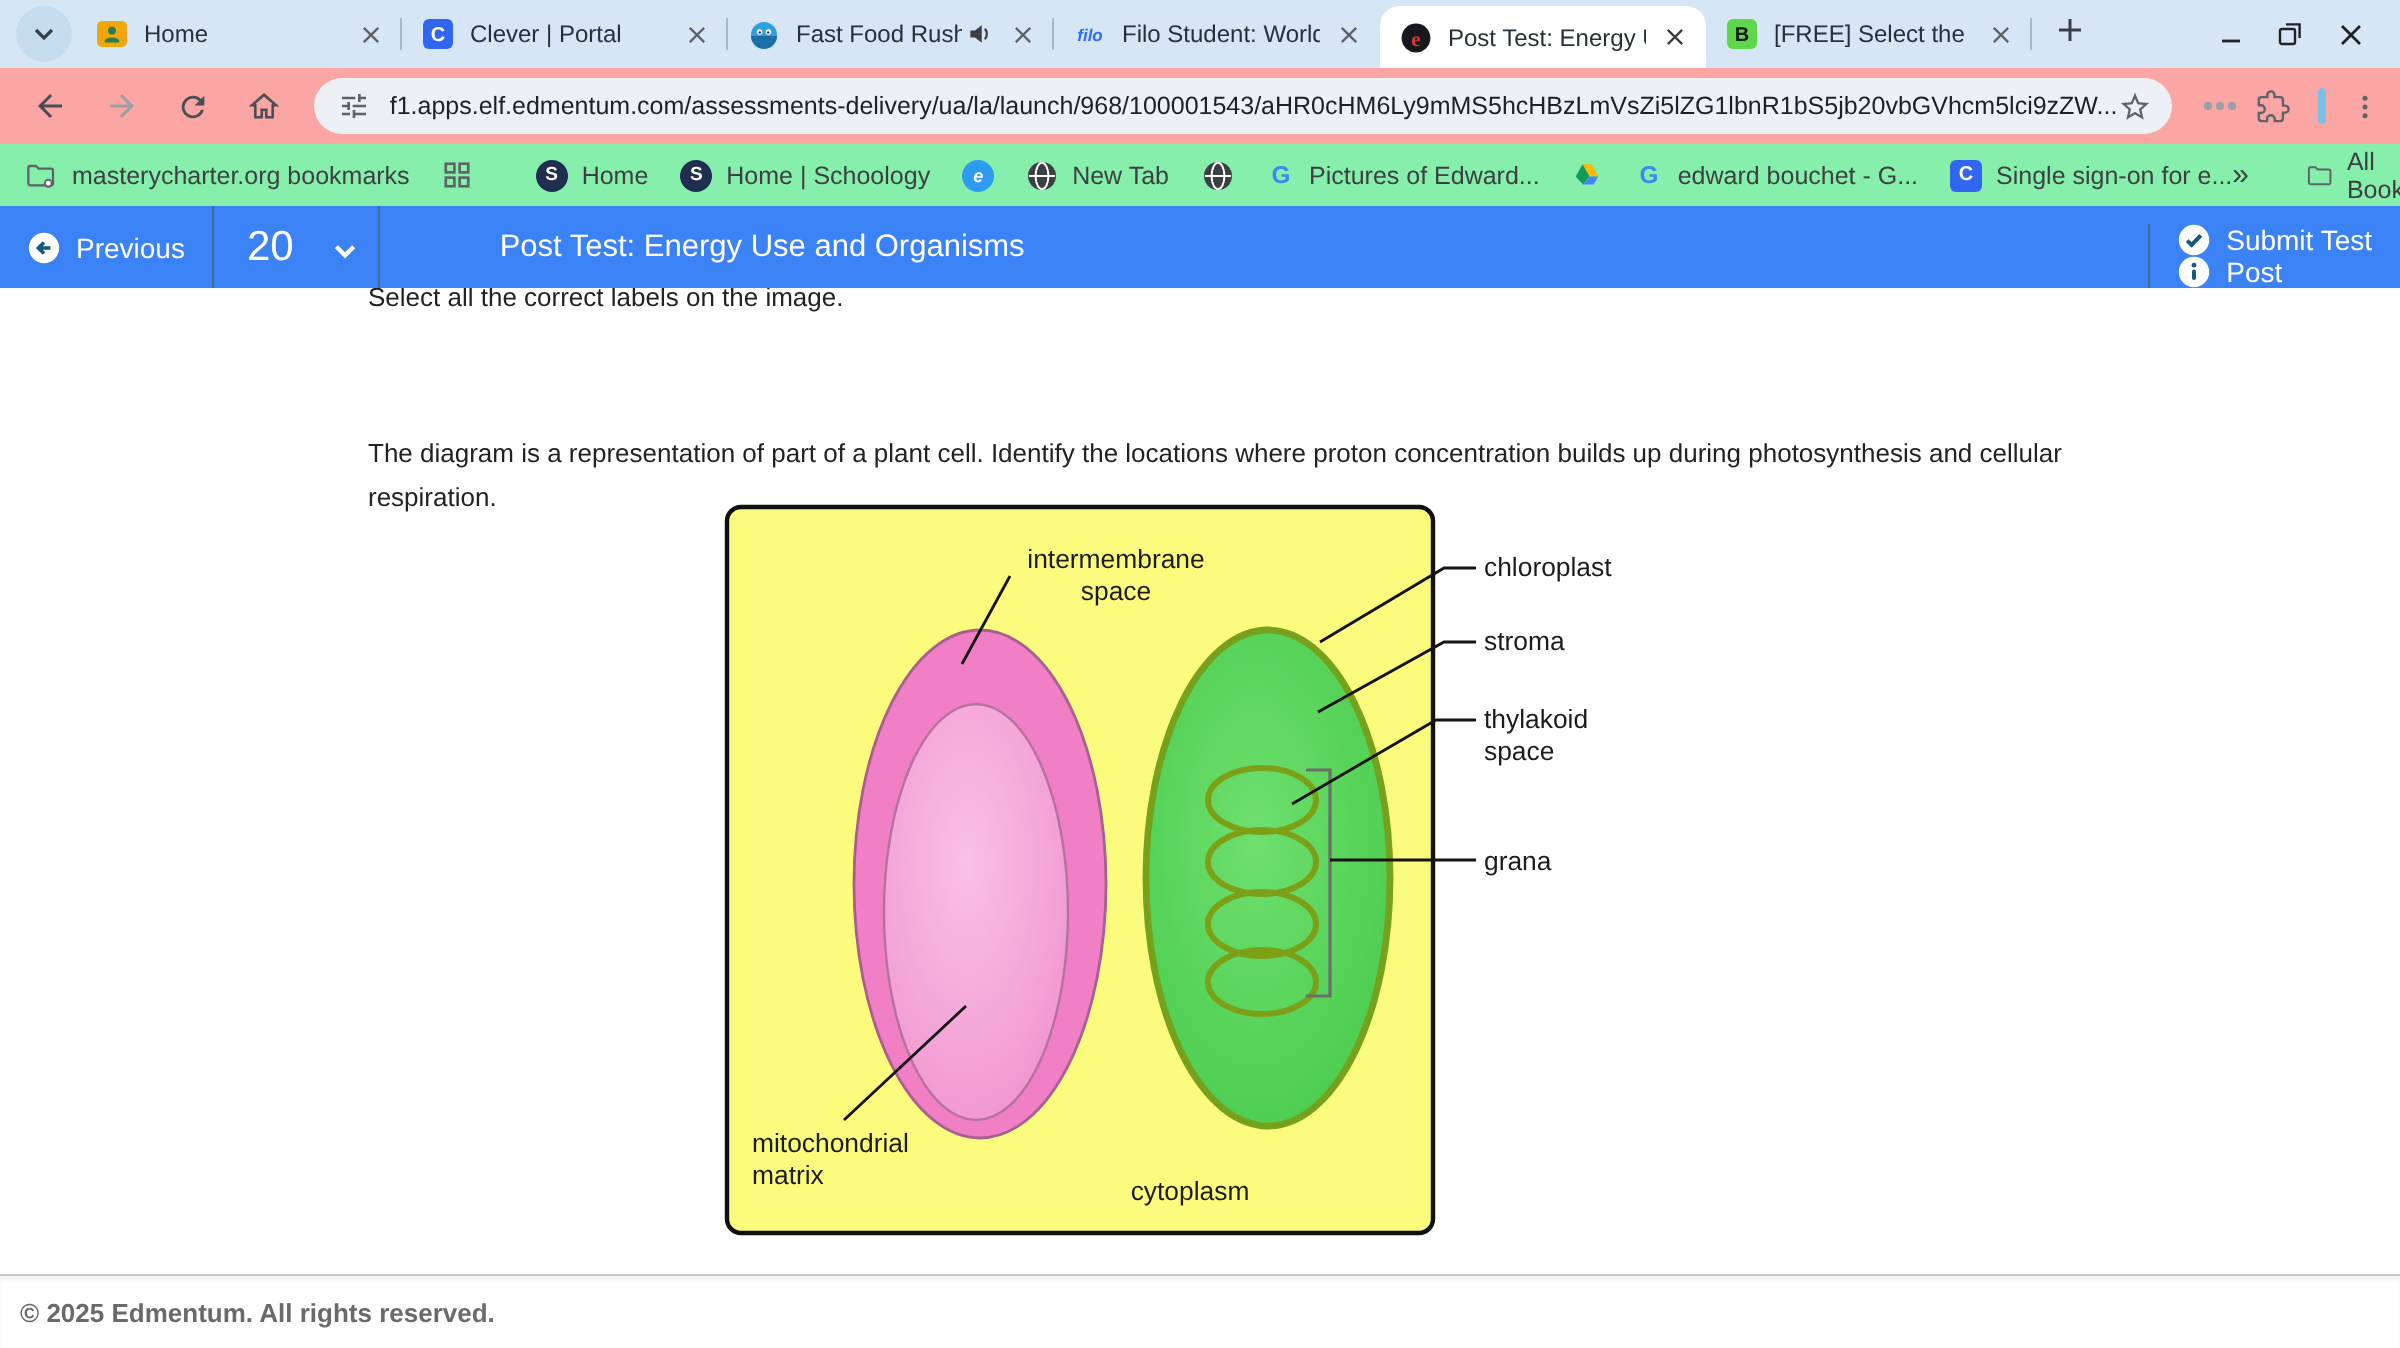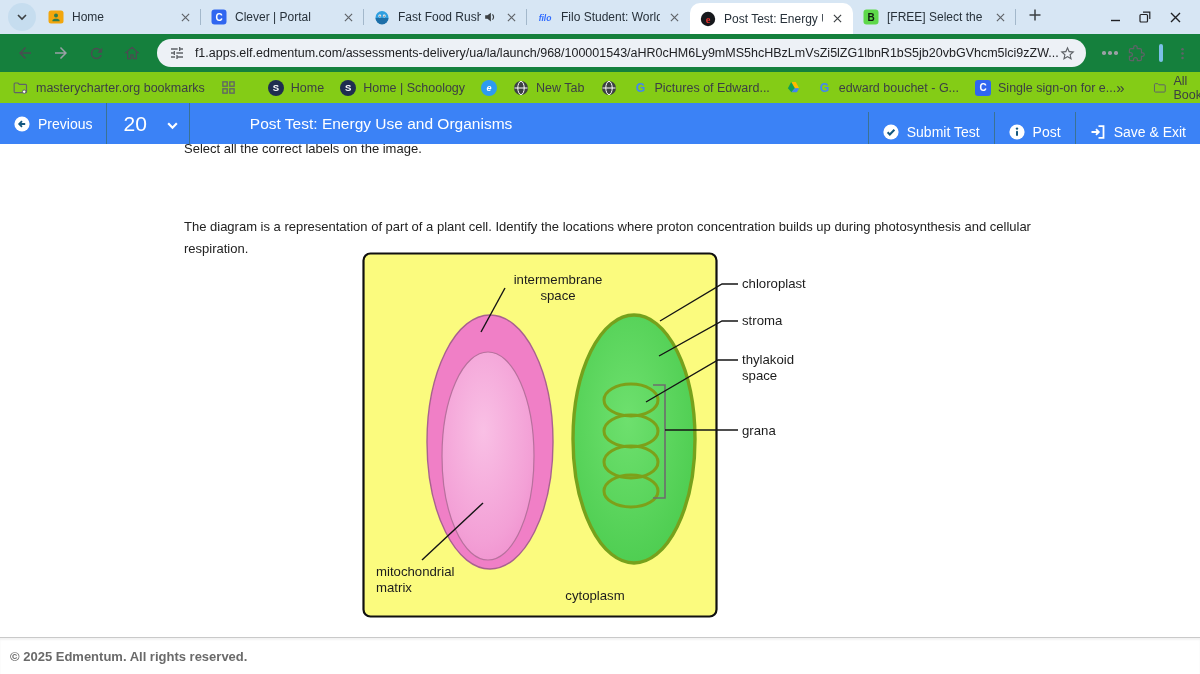--- a/index.html
+++ b/index.html
@@ -15,47 +15,47 @@
   .tab .tab-label { font-size:12px; color:#27313a; white-space:nowrap; overflow:hidden; flex:1 1 auto; }
   .tab .tab-close { width:16px; height:16px; flex:0 0 16px; margin-left:6px; display:flex; align-items:center; justify-content:center; border-radius:50%; }
   .tab.sep::after { content:""; position:absolute; right:0; top:9px; height:16px; width:1px; background:#a3b8cb; }
   .tab.active { background:#fff; border-radius:10px 10px 0 0; height:31px; }
   .tab-audio { width:14px; height:14px; margin-left:2px; flex:0 0 14px; }
   .newtab-btn { width:26px; height:26px; margin:0 0 4px 6px; display:flex; align-items:center; justify-content:center; border-radius:50%; align-self:center; }
   .win-controls { margin-left:auto; display:flex; align-items:center; height:34px; padding-right:10px; }
   .win-btn { width:30px; height:34px; display:flex; align-items:center; justify-content:center; }
 
   
-  .navbar { position:absolute; left:0; top:34px; width:1200px; height:38px; background:#15803d; display:flex; align-items:center; }
+  .navbar { position:absolute; left:0; top:34px; width:1200px; height:38px; background:#fca5a5; display:flex; align-items:center; }
   .nav-icon { width:30px; height:30px; display:flex; align-items:center; justify-content:center; border-radius:50%; margin-left:6px; }
   .nav-icon:first-child { margin-left:10px; }
   .omnibox { height:28px; width:938px; margin-left:10px; background:#edf1f6; border-radius:14px; display:flex; align-items:center; padding:0 10px 0 12px; }
   .omni-url { font-size:12.5px; color:#202124; white-space:nowrap; overflow:hidden; text-overflow:ellipsis; flex:0 1 auto; margin-left:10px; margin-right:auto; }
   .nav-right { display:flex; align-items:center; margin-left:6px; }
   .dots3 { display:flex; gap:2.5px; margin:0 10px; }
   .dots3 i { width:3.5px; height:3.5px; border-radius:50%; background:#9aa0a6; }
   .profile-bar { width:4px; height:18px; border-radius:2px; background:#7cc0e8; margin:0 12px 0 14px; }
 
   
-  .bookmarksbar { position:absolute; left:0; top:72px; width:1200px; height:31px; background:#84cc16; display:flex; align-items:center; font-size:12.5px; color:#3c4043; }
+  .bookmarksbar { position:absolute; left:0; top:72px; width:1200px; height:31px; background:#86efac; display:flex; align-items:center; font-size:12.5px; color:#3c4043; }
   .bm-item { display:flex; align-items:center; gap:7px; margin-left:16px; white-space:nowrap; }
   .bm-item:first-child { margin-left:12px; }
   .bm-sep { width:1px; height:16px; background:#dadce0; margin-left:16px; }
   .bm-spacer { flex:1 1 auto; }
   .bm-overflow { font-size:15px; color:#3c4043; margin-right:14px; }
   .bm-all { display:flex; align-items:center; gap:7px; margin:0 16px 0 14px; }
   .tile { width:16px; height:16px; border-radius:3px; display:flex; align-items:center; justify-content:center; font-weight:bold; }
   .circle16 { width:16px; height:16px; border-radius:50%; display:flex; align-items:center; justify-content:center; font-weight:bold; }
 
   
   .testbar { position:absolute; left:0; top:103px; width:1200px; height:41px; background:#3b82f6; color:#fff; display:flex; align-items:center; font-size:14px; }
   .tb-cell { height:41px; display:flex; align-items:center; gap:8px; padding:0 14px; border-right:1px solid #3a7294; cursor:default; }
   .tb-qnum { font-size:21px; padding:0 10px 0 16px; gap:19px; }
   .tb-title { font-size:15.5px; margin-left:46px; border:none; }
-  .tb-right { margin-left:auto; display:flex; height:24px; }
+  .tb-right { margin-left:auto; display:flex; height:24px;flex-direction:column; }
   .tb-right .tb-cell { border-right:none; border-left:1px solid #3a7294; }
 
   
   .content { position:absolute; left:0; top:144px; width:1084px; height:493px; background:#fff; overflow:hidden; }
   .q-prompt { position:absolute; left:184px; top:-3px; font-size:13px; color:#222; }
   .q-body { position:absolute; left:184px; top:33px; width:905px; font-size:13px; line-height:21.5px; color:#222;margin-top:39px; }
   .diagram { position:absolute; left:360px; top:104px; }
   .diagram text { font-size:13.2px; fill:#1c1c1c; }
 
   

